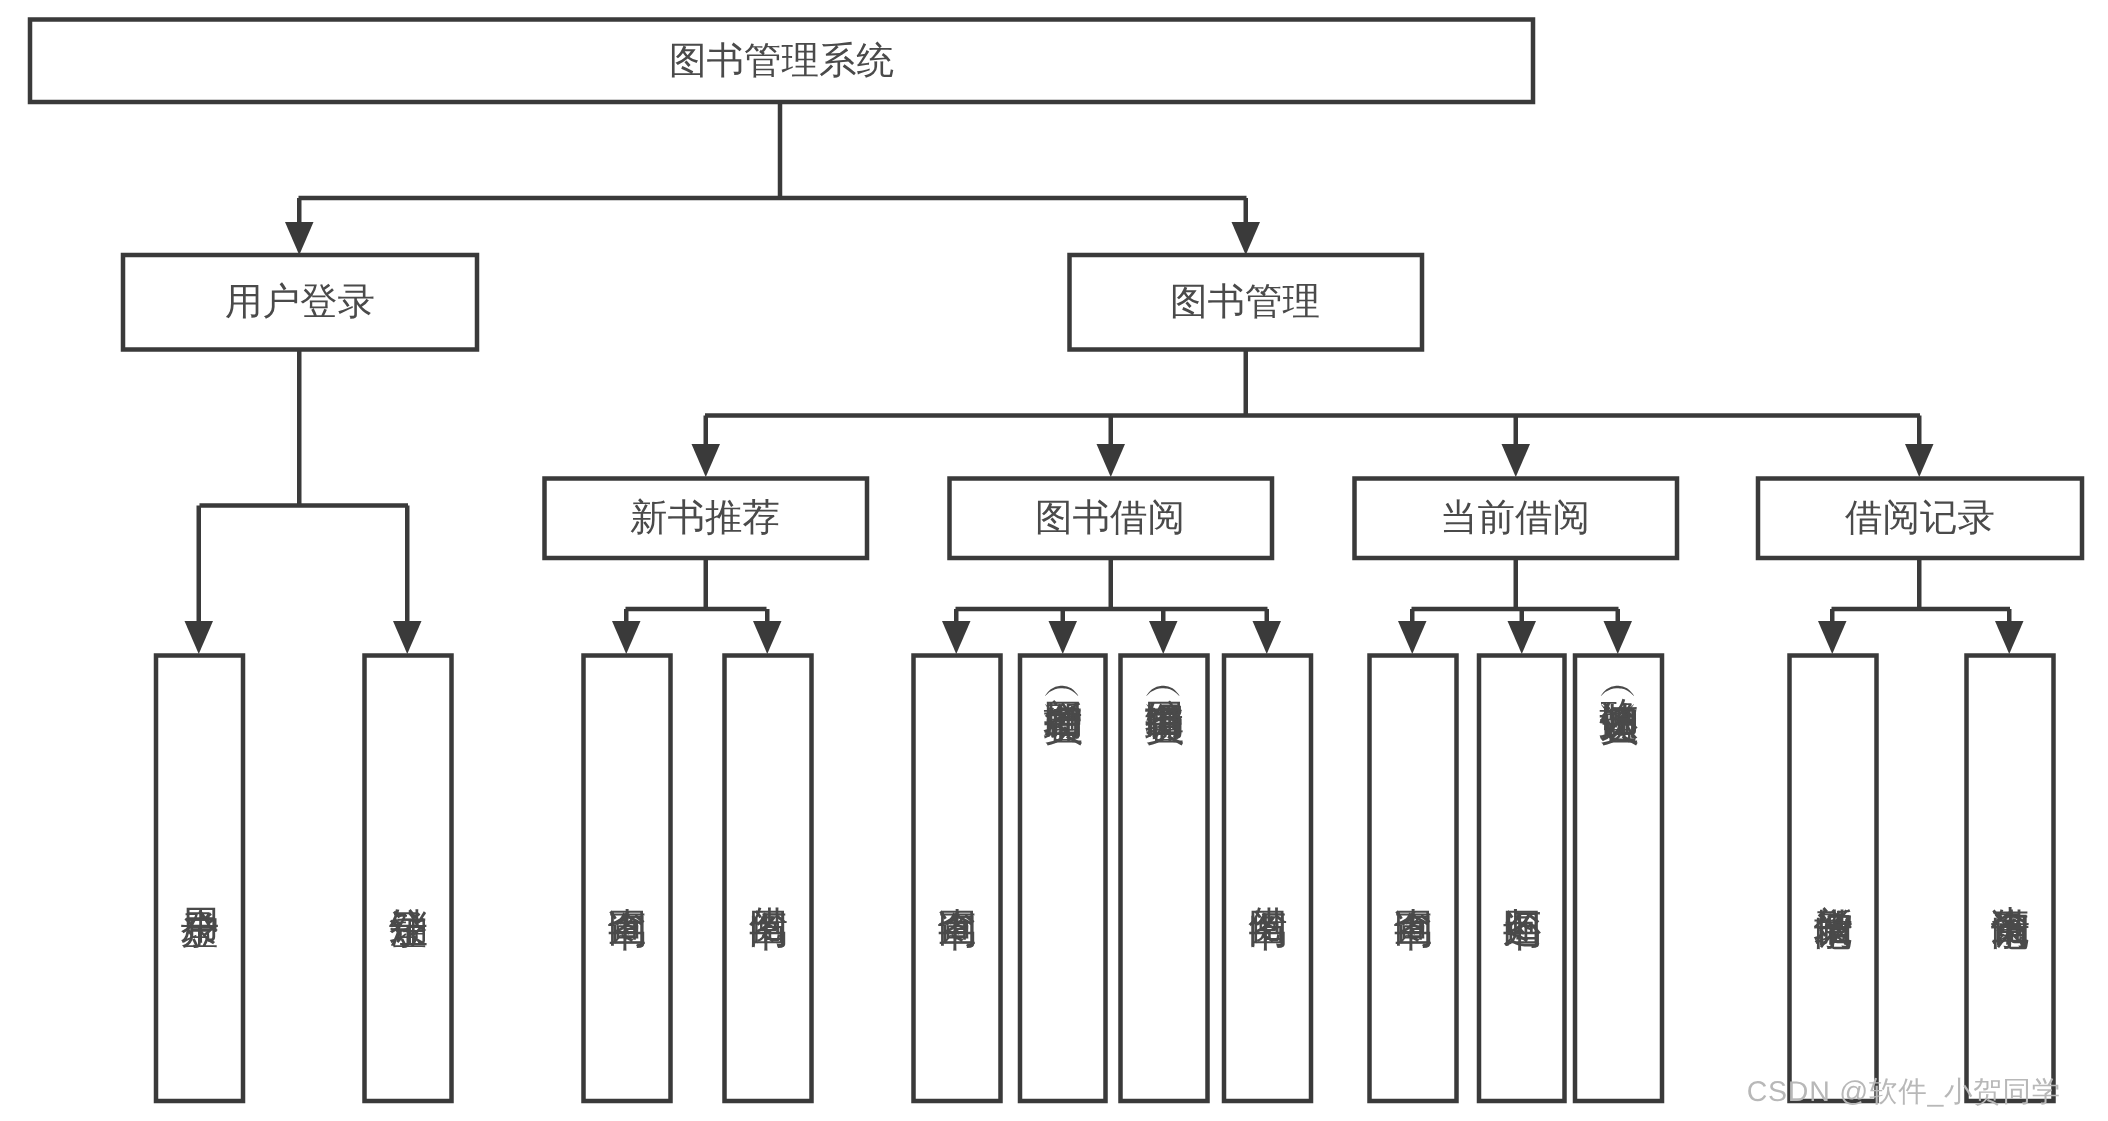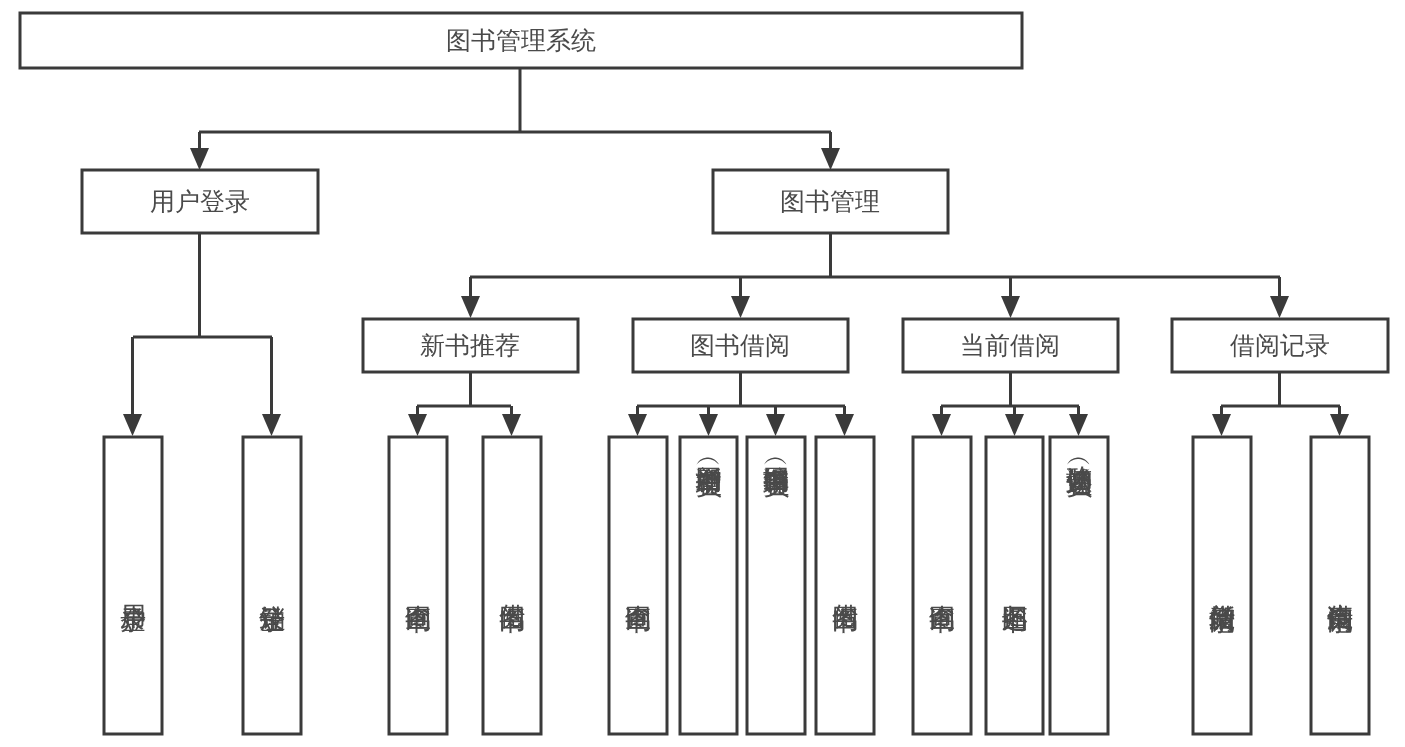--- a/index.html
+++ b/index.html
@@ -265,14 +265,15 @@
     <span class="leaf-label" style="margin-top:8px;">确认归还（管理员）</span>
   </div>
 
   <div class="leaf-label-wrap" style="left:1193px; top:437px; width:58px; height:297px;">
     <span class="leaf-label">新增借阅记录</span>
   </div>
   <div class="leaf-label-wrap" style="left:1311px; top:437px; width:58px; height:297px;">
     <span class="leaf-label">查询借阅记录</span>
   </div>
 
+  <div class="watermark">CSDN @软件_小贺同学</div>
 
 </div>
 
 </body></html>

